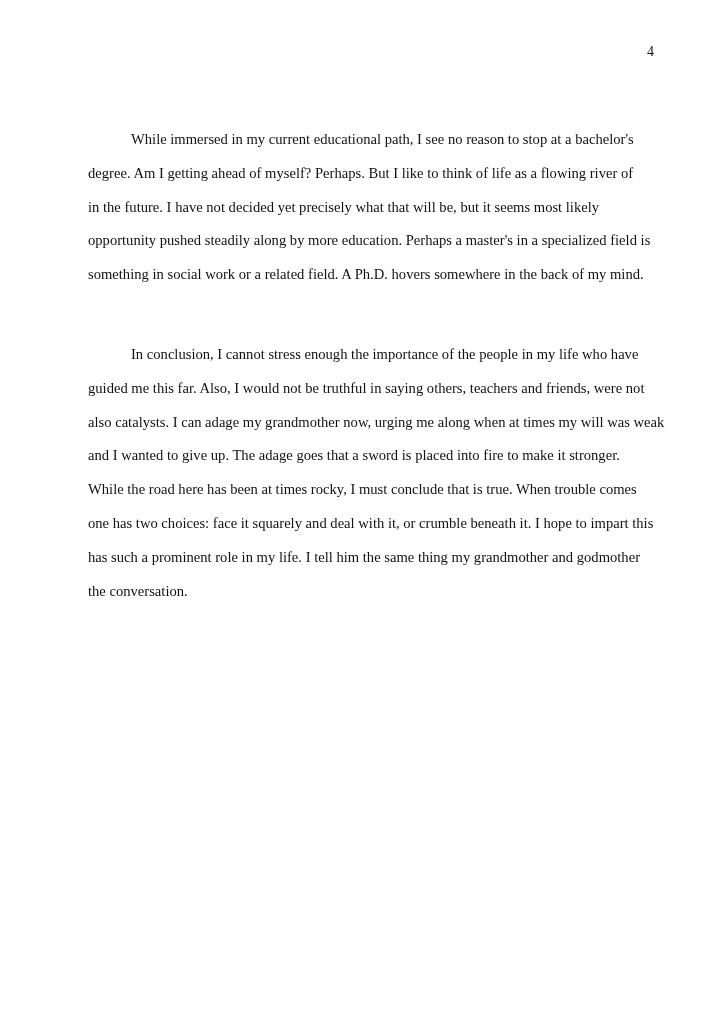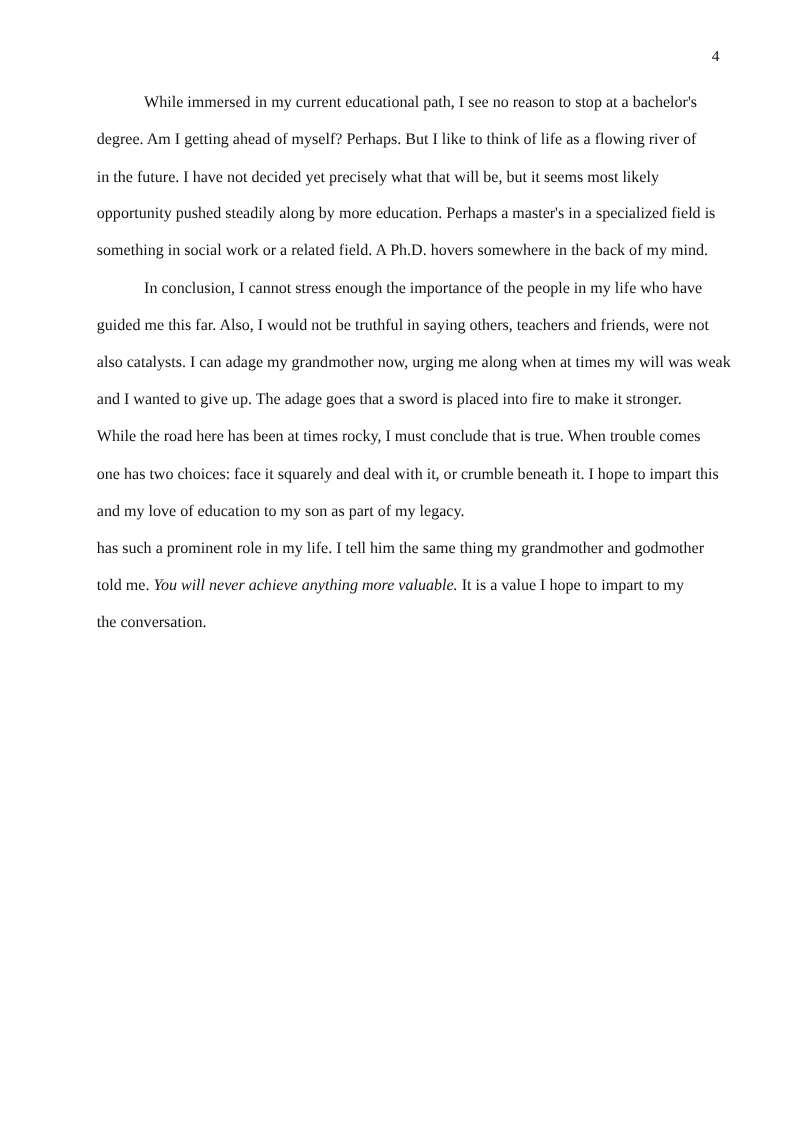--- a/index.html
+++ b/index.html
@@ -1,21 +1,21 @@
 <!DOCTYPE html>
 <html><head>
   <meta charset="utf-8">
   <style>
     html, body { margin: 0; padding: 0; background: #ffffff; }
     body { width: 724px; height: 1024px; position: relative; overflow: hidden;
       font-family: "Liberation Serif", serif; color: #111111; }
     .page-number { position: absolute; top: 44px; left: 647px; font-size: 14px; }
     .body-text { position: absolute; left: 88px; top: 85px; width: 572px; }
     .line { height: 33.8px; line-height: 17px; font-size: 14.6px; white-space: nowrap; }
-    .indent { padding-left: 43px; }
+    .indent { padding-left: 43px; margin-top: 46px; }
     em { font-style: italic; }
   </style>
 </head>
 <body>
 
 <div class="page-number">4</div>
 
 <div class="body-text">
   <div>
     <div class="line indent">While immersed in my current educational path, I see no reason to stop at a bachelor's</div>
@@ -24,20 +24,18 @@
     <div class="line">opportunity pushed steadily along by more education. Perhaps a master's in a specialized field is</div>
     <div class="line">something in social work or a related field. A Ph.D. hovers somewhere in the back of my mind.</div>
   </div>
   <div>
     <div class="line indent">In conclusion, I cannot stress enough the importance of the people in my life who have</div>
     <div class="line">guided me this far. Also, I would not be truthful in saying others, teachers and friends, were not</div>
     <div class="line">also catalysts. I can adage my grandmother now, urging me along when at times my will was weak</div>
     <div class="line">and I wanted to give up. The adage goes that a sword is placed into fire to make it stronger.</div>
     <div class="line">While the road here has been at times rocky, I must conclude that is true. When trouble comes</div>
     <div class="line">one has two choices: face it squarely and deal with it, or crumble beneath it. I hope to impart this</div>
-    <div class="line">and my love of education to my son as part of my legacy.</div>
   </div>
   <div>
     <div class="line">has such a prominent role in my life. I tell him the same thing my grandmother and godmother</div>
-    <div class="line"><span>told me. </span><em>You will never achieve anything more valuable.</em><span> It is a value I hope to impart to my</span></div>
     <div class="line">the conversation.</div>
   </div>
 </div>
 
 </body></html>

